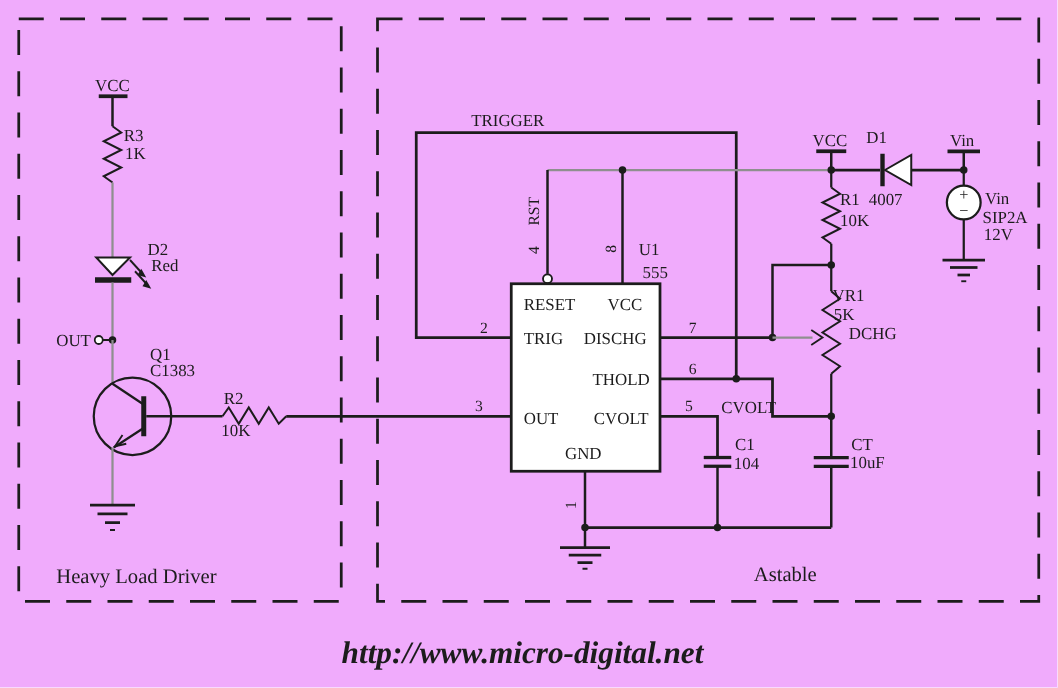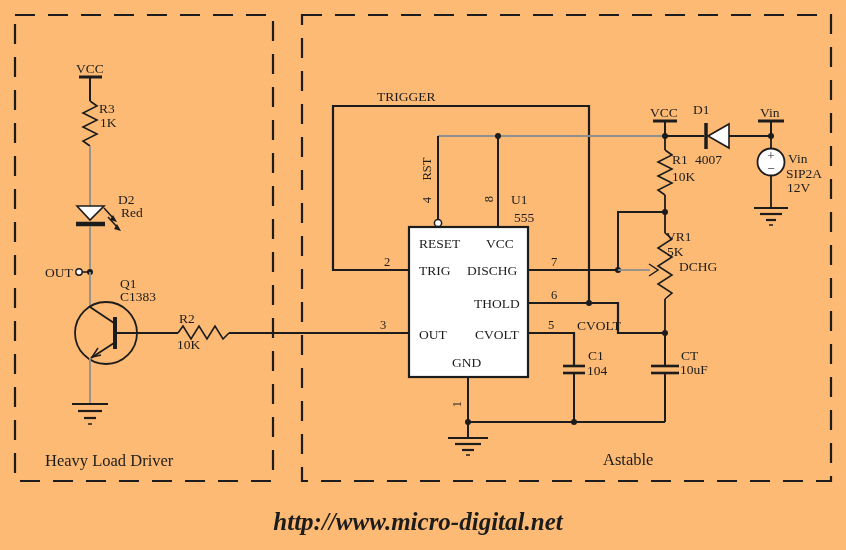--- a/index.html
+++ b/index.html
@@ -1,16 +1,16 @@
 <!DOCTYPE html>
 <html><head>
 <meta charset="utf-8">
 <style>
   html,body{margin:0;padding:0;background:#ffffff;}
-  .stage{position:relative;width:846px;height:550px;background:#fdba74;overflow:hidden;
+  .stage{position:relative;width:846px;height:550px;background:#f0abfc;overflow:hidden;
          font-family:"Liberation Serif", serif;}
   svg{position:absolute;left:0;top:0;}
   text{font-family:"Liberation Serif", serif;fill:#1c1c1c;}
   .lbl{font-size:13.5px;}
   .pin{font-size:12.5px;}
   .sec{font-size:16.5px;}
   .url{font-size:25px;font-weight:bold;font-style:italic;}
   .sym{font-size:13px;}
 </style>
 </head>

